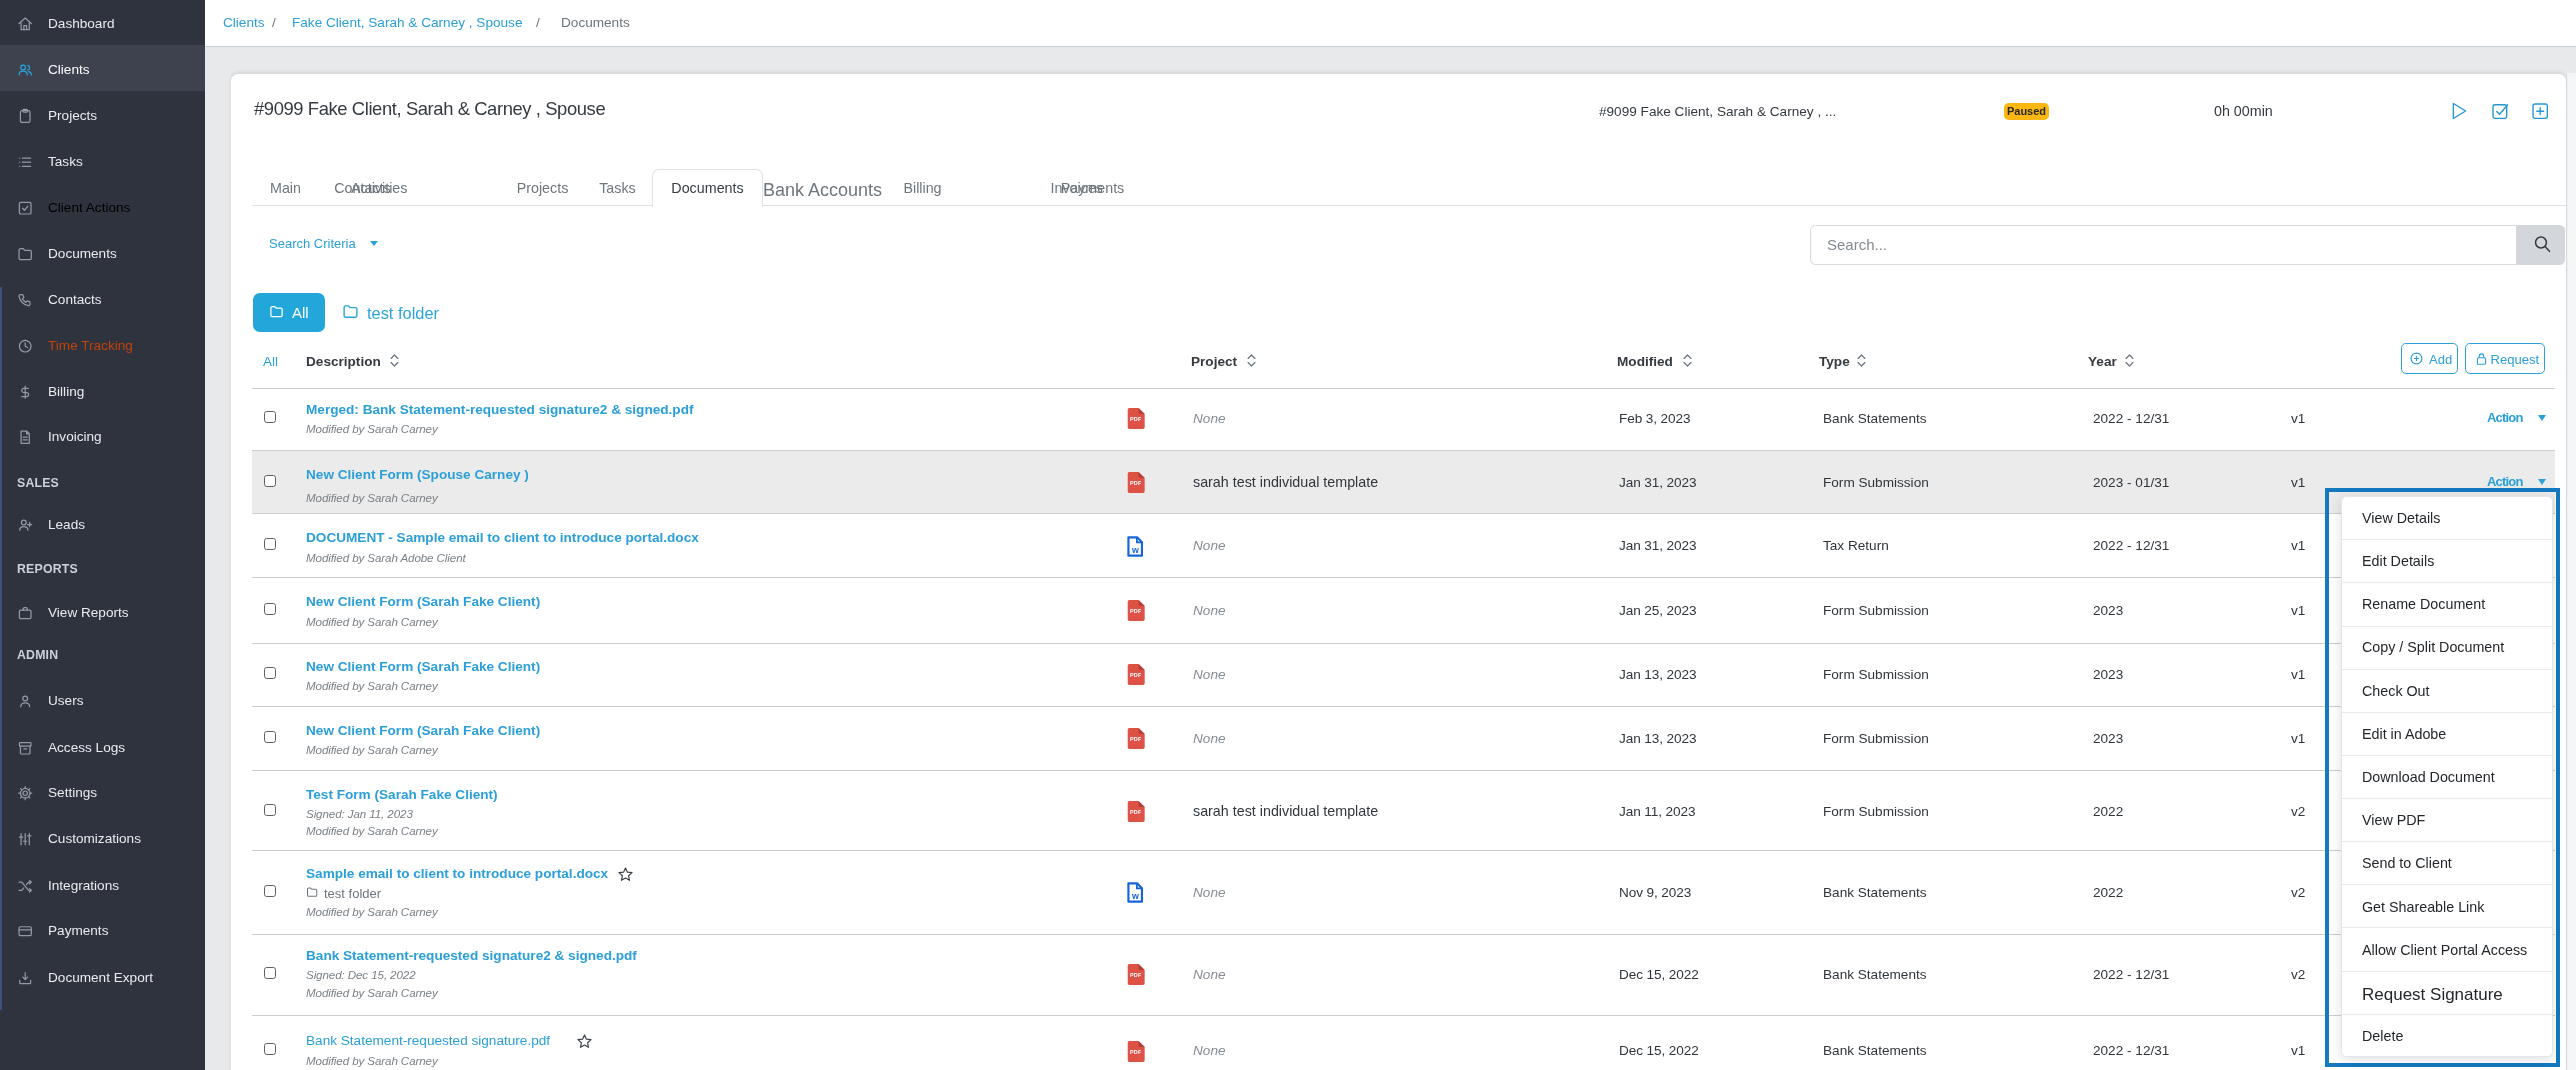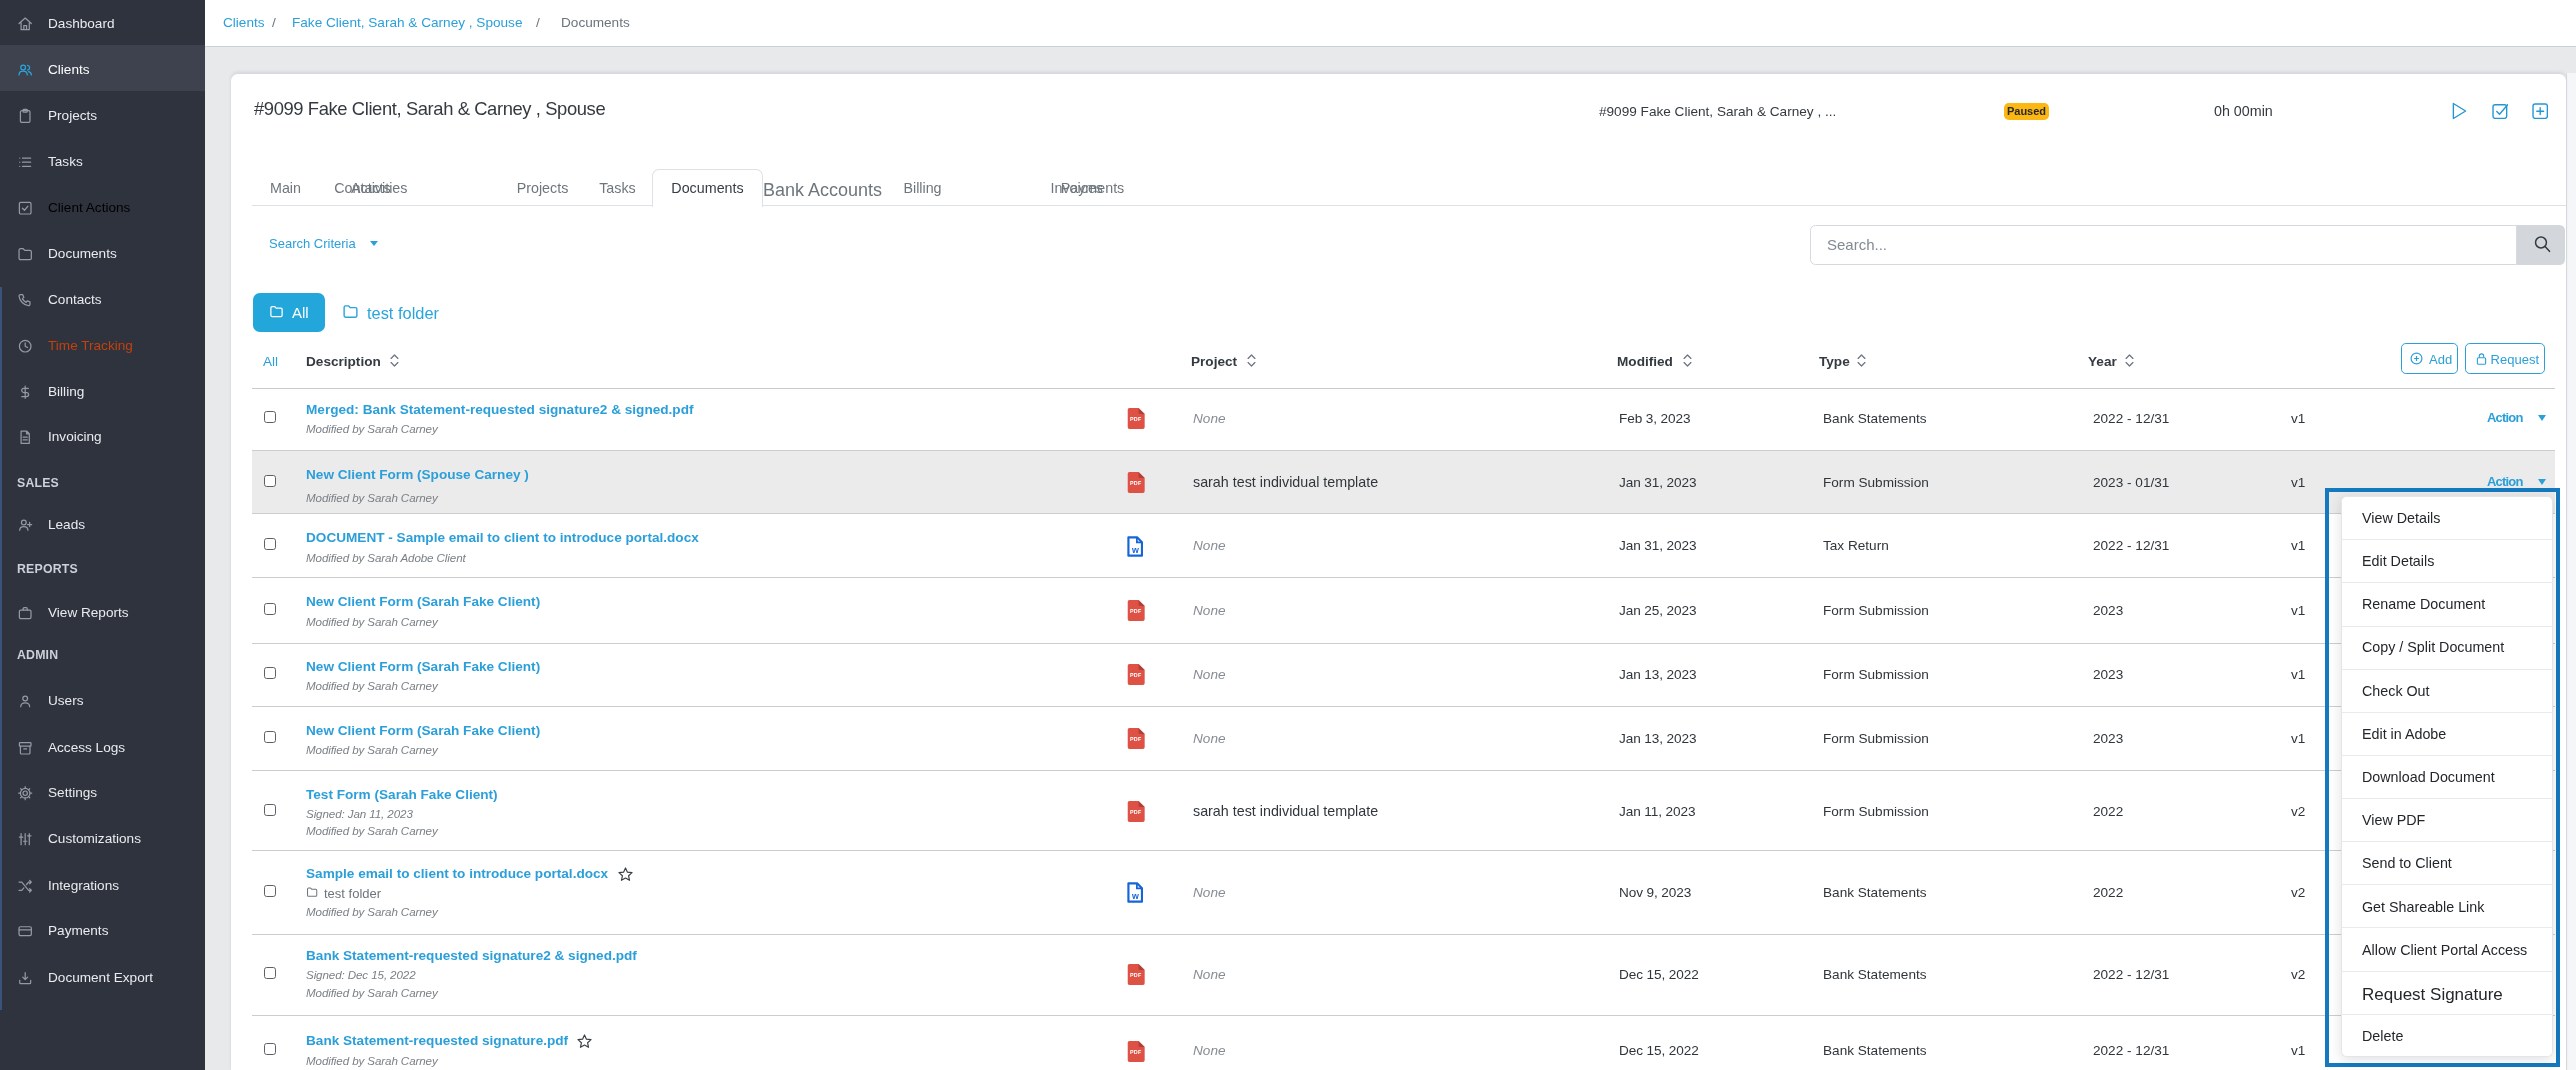--- a/index.html
+++ b/index.html
@@ -431,21 +431,21 @@
     </svg>
   </div>
 <div class="a" style="left:1193px;top:967px;font-size:13.6px;font-style:italic;color:#878d93">None</div>
 <div class="a" style="left:1619px;top:967px;font-size:13.6px;letter-spacing:-0.1px;color:#30363c">Dec 15, 2022</div>
 <div class="a" style="left:1823px;top:967px;font-size:13.6px;color:#30363c">Bank Statements</div>
 <div class="a" style="left:2093px;top:967px;font-size:13.6px;color:#30363c">2022 - 12/31</div>
 <div class="a" style="left:2291px;top:967px;font-size:13.6px;color:#30363c">v2</div>
 <div class="a" style="left:2487px;top:966px;font-size:13px;font-weight:bold;letter-spacing:-0.8px;color:#2b9fd9">Action</div>
 <div class="a" style="left:2538px;top:971px;width:0;height:0;border-left:4.1px solid transparent;border-right:4.1px solid transparent;border-top:6.1px solid #2b9fd9"></div>
 <div class="a" style="left:264px;top:1043px;width:12.3px;height:12.3px;border:1.4px solid #5d6166;border-radius:2.7px;background:#fff"></div>
-<div class="a" style="left:306px;top:1033px;font-size:13.6px;font-weight:bold;color:#2b9fd9">Bank Statement-requested signature.pdf</div>
+<div class="a" style="left:306px;top:1033px;font-size:13.6px;font-weight:normal;color:#2b9fd9">Bank Statement-requested signature.pdf</div>
 <div class="a" style="left:577px;top:1034px">
     <svg width="15" height="14.3" viewBox="0 0 24 23" fill="none" stroke="#3a4046" stroke-width="1.9" stroke-linejoin="round">
       <path d="M12 1.5 L15.1 8.3 L22.5 9.1 L17 14.1 L18.5 21.4 L12 17.7 L5.5 21.4 L7 14.1 L1.5 9.1 L8.9 8.3 Z"></path>
     </svg>
   </div>
 <div class="a" style="left:306px;top:1054px;font-size:11.6px;font-style:italic;color:#7a8086;letter-spacing:-0.1px">Modified by Sarah Carney</div>
 <div class="a" style="left:1127px;top:1041px">
     <svg width="18.4" height="21" viewBox="0 0 27 31">
       <path d="M1 2.5 A2.5 2.5 0 0 1 3.5 0 H17 L26 9 V28.5 A2.5 2.5 0 0 1 23.5 31 H3.5 A2.5 2.5 0 0 1 1 28.5 Z" fill="#de5145"></path>
       <path d="M17 0 L26 9 H19.5 A2.5 2.5 0 0 1 17 6.5 Z" fill="#b04137"></path>

